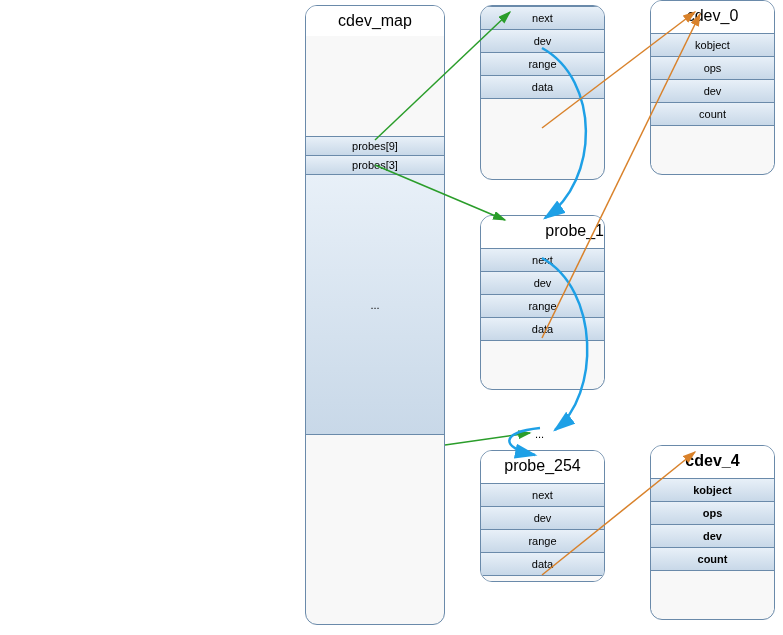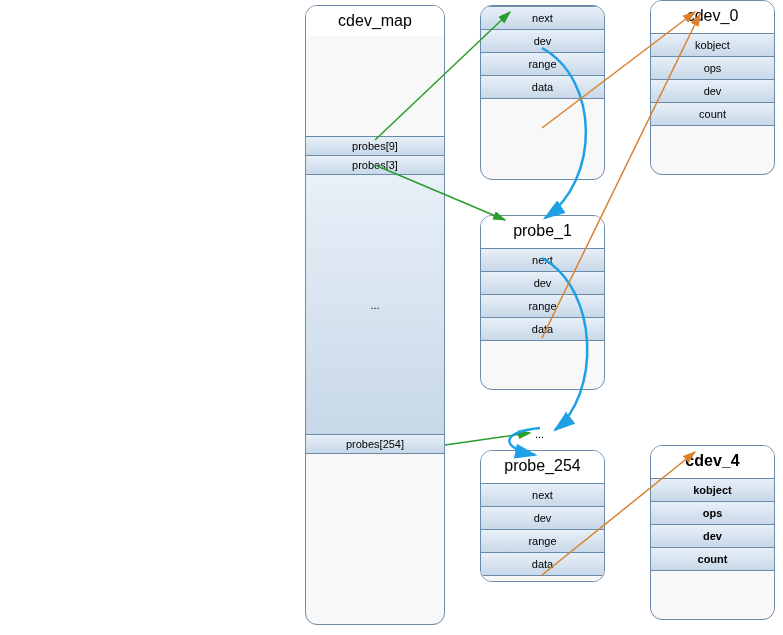--- a/index.html
+++ b/index.html
@@ -60,21 +60,20 @@
   </style>
 </head>
 <body>
 
 <div class="box" style="left:305px; top:5px; width:140px; height:620px;">
   <div class="box-header" style="height:30px;">cdev_map</div>
   <div class="spacer" style="height:100px;"></div>
   <div class="row">probes[9]</div>
   <div class="row">probes[3]</div>
   <div class="ellipsis-row" style="height:260px;">...</div>
-  <div class="row">probes[254]</div>
   <div class="footer-space" style="height:160px;"></div>
 </div>
 
 <div class="box" style="left:480px; top:5px; width:125px; height:175px;">
   <div class="row" style="padding:5px 0;">next</div>
   <div class="row" style="padding:5px 0;">dev</div>
   <div class="row" style="padding:5px 0;">range</div>
   <div class="row" style="padding:5px 0;">data</div>
   <div class="footer-space" style="height:40px; background:#f8f8f8;"></div>
 </div>
@@ -82,21 +81,21 @@
 <div class="box" style="left:650px; top:0; width:125px; height:175px;">
   <div class="box-header" style="height:32px;">cdev_0</div>
   <div class="row" style="padding:5px 0;">kobject</div>
   <div class="row" style="padding:5px 0;">ops</div>
   <div class="row" style="padding:5px 0;">dev</div>
   <div class="row" style="padding:5px 0;">count</div>
   <div class="footer-space" style="height:40px; background:#f8f8f8;"></div>
 </div>
 
 <div class="box" style="left:480px; top:215px; width:125px; height:175px;">
-  <div class="box-header" style="height:32px;">probe_1</div>
+  <div class="box-header" style="height:32px;text-align:right;">probe_1</div>
   <div class="row" style="padding:5px 0;">next</div>
   <div class="row" style="padding:5px 0;">dev</div>
   <div class="row" style="padding:5px 0;">range</div>
   <div class="row" style="padding:5px 0;">data</div>
   <div class="footer-space" style="height:40px; background:#f8f8f8;"></div>
 </div>
 
 <div class="dots-label" style="left:535px; top:428px;">...</div>
 
 <div class="box" style="left:480px; top:450px; width:125px; height:132px;">

